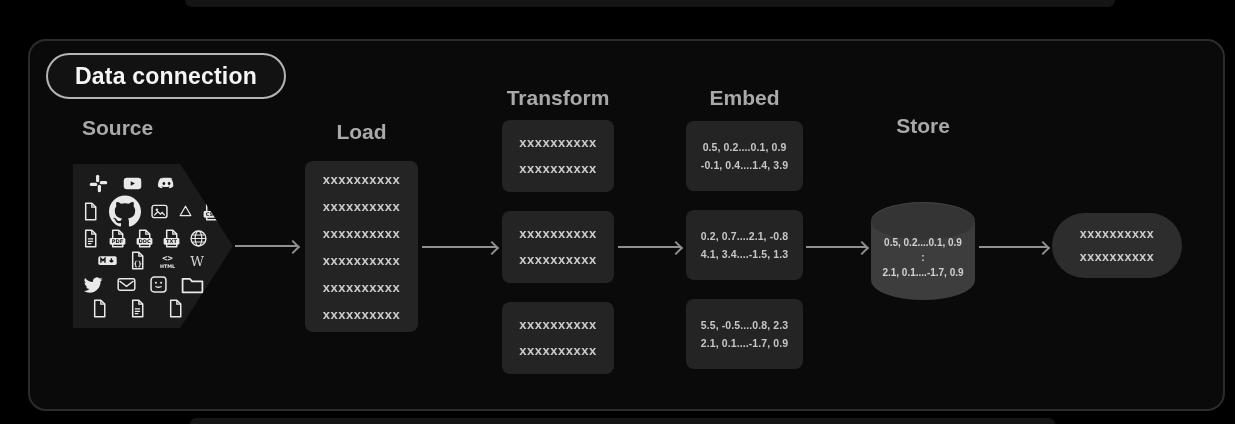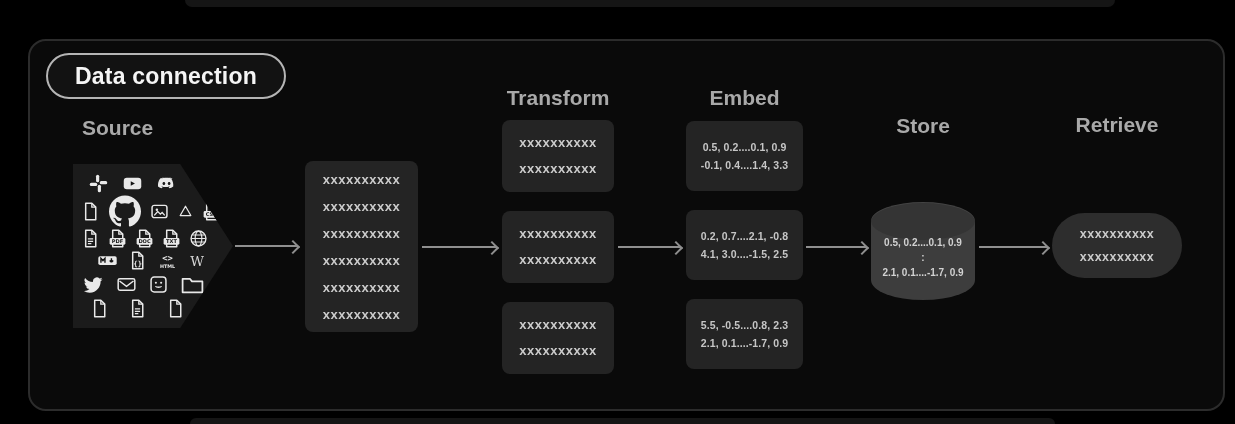--- a/index.html
+++ b/index.html
@@ -77,24 +77,24 @@
 <div class="stage">
   <div class="edge-strip top"></div>
   <div class="edge-strip bottom"></div>
 
   <div class="panel">
     <div class="badge">
       <span>Data connection</span>
     </div>
 
     <div class="stage-title" style="left:52px;top:75px;">Source</div>
+    <div class="stage-title centered" style="left:275px;width:113px;top:79px;">Load</div>
     <div class="stage-title centered" style="left:472px;width:112px;top:45px;">Transform</div>
     <div class="stage-title centered" style="left:656px;width:117px;top:45px;">Embed</div>
     <div class="stage-title centered" style="left:841px;width:104px;top:73px;">Store</div>
-    <div class="stage-title centered" style="left:1022px;width:130px;top:72px;">Retrieve</div>
 
     <div class="source-shape">
       <div class="icon-grid" id="icon-grid">
           <div class="icon-row">
             <span class="icon icon-slack">
               <svg viewBox="0 0 24 24">
                 <g fill="#e9e9e9">
                   <rect x="9.2" y="2" width="3.6" height="8.6" rx="1.8"></rect>
                   <rect x="2" y="11.2" width="8.6" height="3.6" rx="1.8"></rect>
                   <rect x="11.2" y="13.4" width="3.6" height="8.6" rx="1.8"></rect>
@@ -284,25 +284,25 @@
         </div>
         <div class="mini-box">
           <div>xxxxxxxxxx</div>
           <div>xxxxxxxxxx</div>
         </div>
       </div>
 
     <div class="col embed-col">
         <div class="mini-box">
           <div>0.5, 0.2....0.1, 0.9</div>
-          <div>-0.1, 0.4....1.4, 3.3</div>
+          <div>-0.1, 0.4....1.4, 3.9</div>
         </div>
         <div class="mini-box">
           <div>0.2, 0.7....2.1, -0.8</div>
-          <div>4.1, 3.0....-1.5, 2.5</div>
+          <div>4.1, 3.4....-1.5, 1.3</div>
         </div>
         <div class="mini-box">
           <div>5.5, -0.5....0.8, 2.3</div>
           <div>2.1, 0.1....-1.7, 0.9</div>
         </div>
       </div>
 
     <div class="store-cyl">
       <div class="cyl-body"></div>
       <div class="cyl-top"></div>

